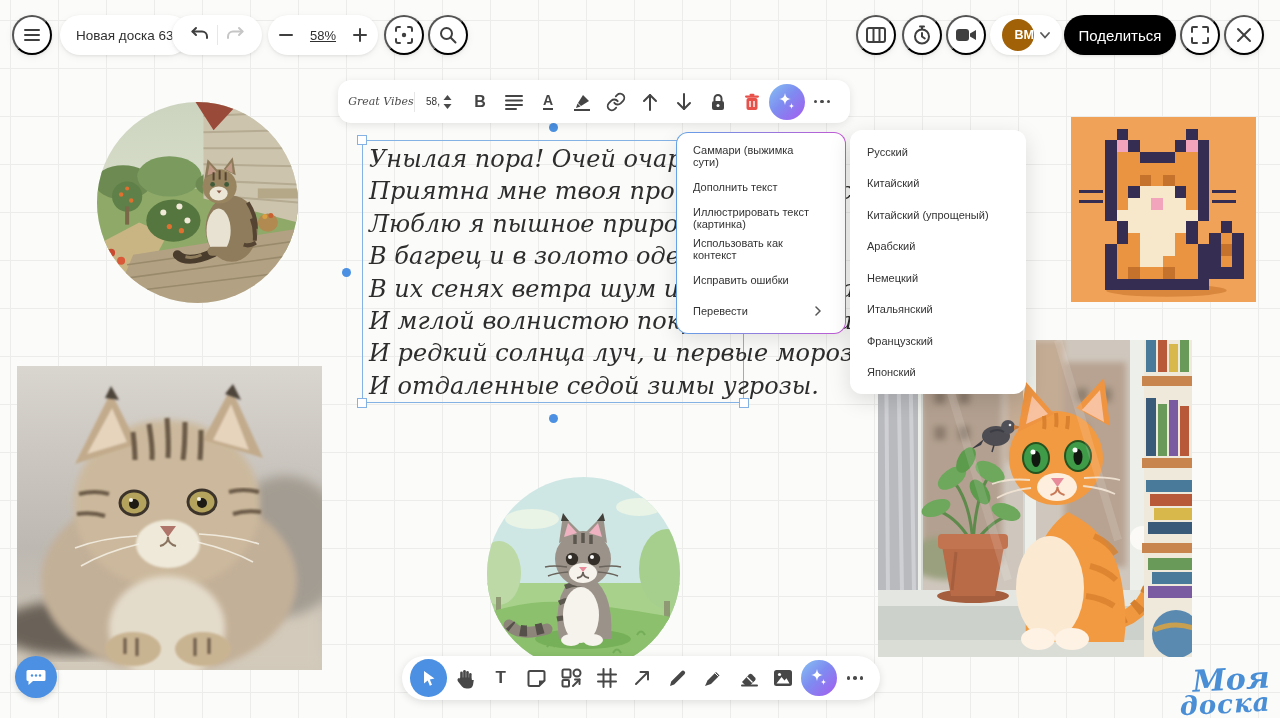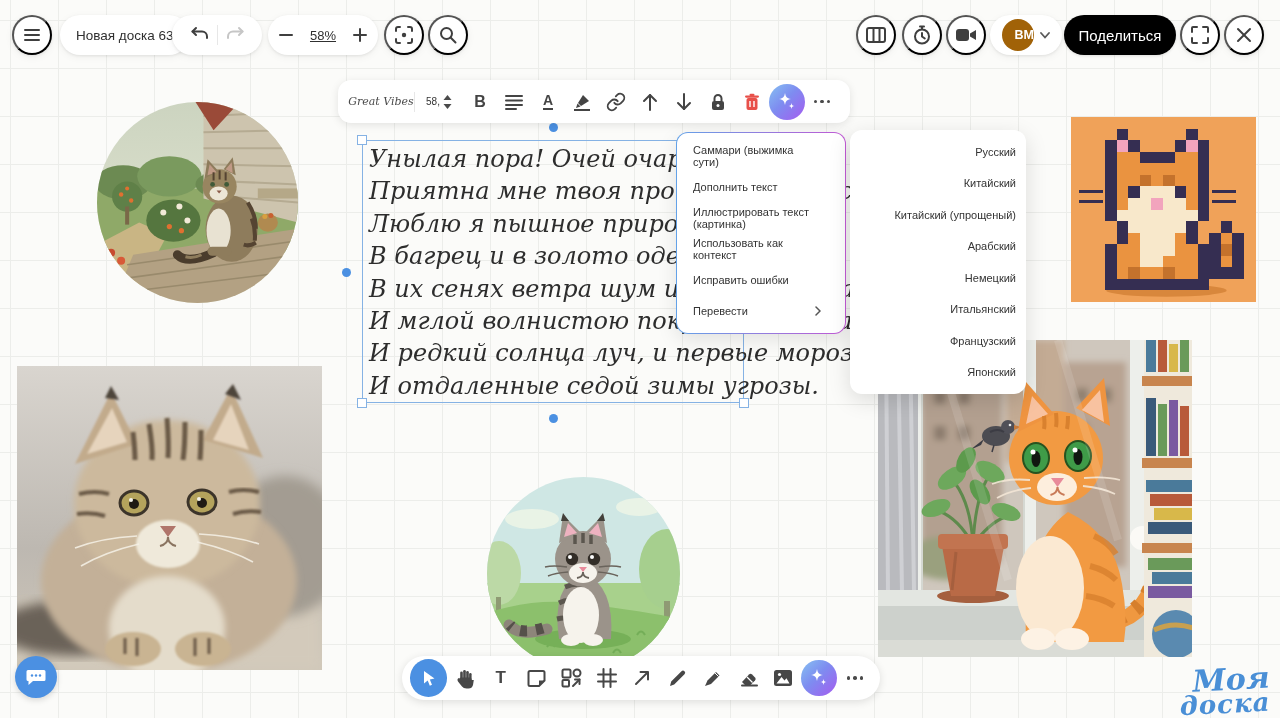--- a/index.html
+++ b/index.html
@@ -61,21 +61,21 @@
     background:linear-gradient(#fff,#fff) padding-box,
                linear-gradient(90deg,#63a2e8,#c158d4) border-box;
     box-shadow:0 6px 20px rgba(0,0,0,.1);
   }
   .ai-menu-item { height:31px; display:flex; align-items:center; padding:0 24px 0 16px; font-size:11px; color:#333; cursor:pointer; justify-content:space-between; }
   .lang-menu {
     position:absolute; left:850px; top:130px; width:176px; z-index:41;
     background:#fff; border-radius:12px; padding:6px 0;
     box-shadow:0 6px 22px rgba(0,0,0,.13);
   }
-  .lang-item { height:31.5px; display:flex; align-items:center; padding:0 10px 0 17px; font-size:11px; color:#333; cursor:pointer;justify-content:flex-end; }
+  .lang-item { height:31.5px; display:flex; align-items:center; padding:0 10px 0 17px; font-size:11px; color:#333; cursor:pointer; }
   
   .text-select { position:absolute; left:362px; top:140px; width:382px; height:263px;
     border:1.5px solid #85b2e4; z-index:20; }
   .poem { position:absolute; left:6px; top:2px; }
   .poem-line { font-family:"DejaVu Serif", serif; font-style:italic; font-size:24px;
     line-height:32.4px; color:#2d2d2d; white-space:nowrap; }
   .handle { position:absolute; width:10px; height:10px; background:#fff; border:1.6px solid #85b2e4; z-index:22; }
   .dot-handle { position:absolute; width:9px; height:9px; border-radius:50%; background:#4b90e2; z-index:22; }
   
   .bottom-toolbar {

